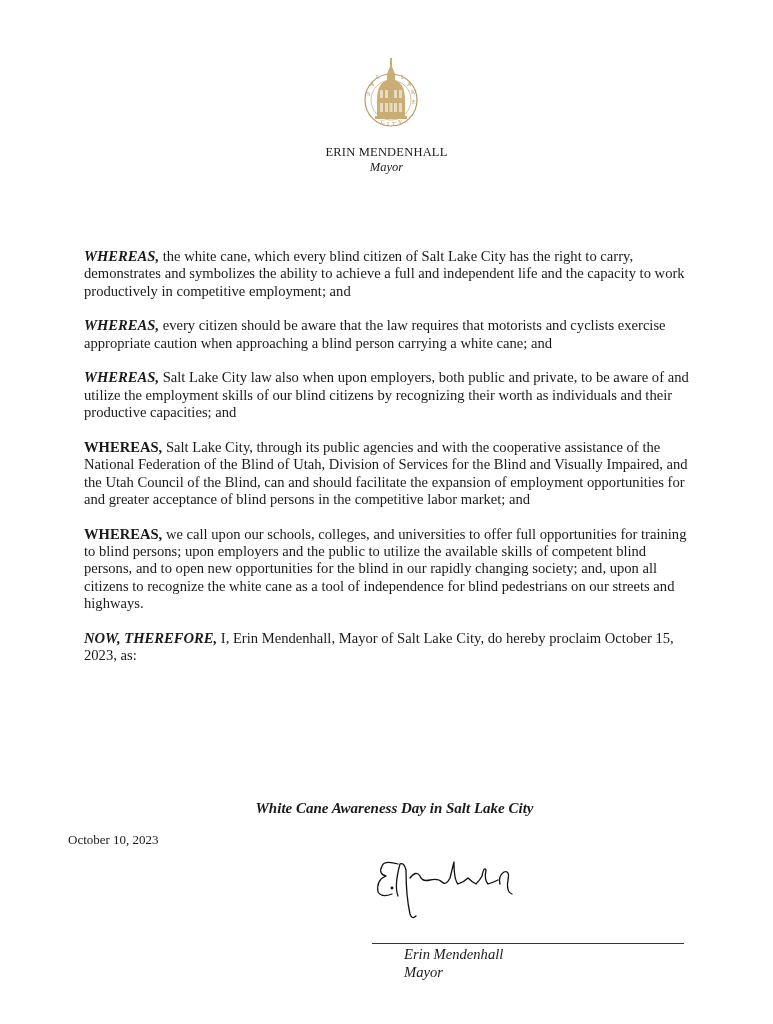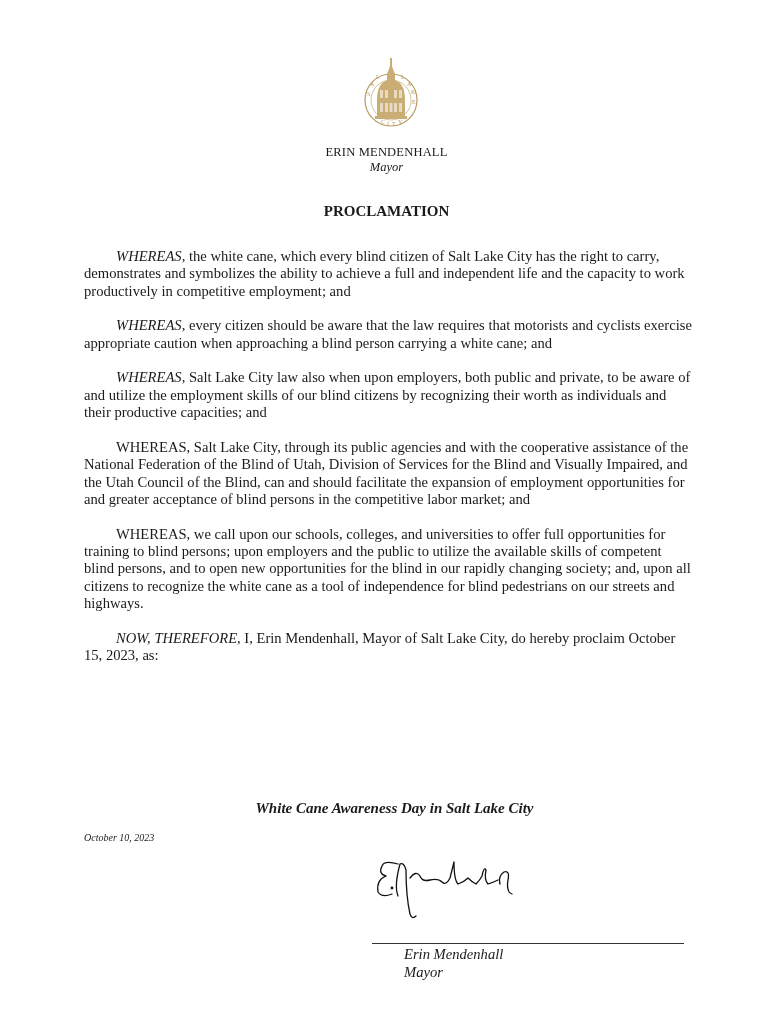--- a/index.html
+++ b/index.html
@@ -9,26 +9,26 @@
   .seal { position: absolute; left: 361px; top: 56px; width: 60px; height: 74px; }
   .hdr-name { position: absolute; left: 0; width: 773px; top: 145px; text-align: center;
               font-family: "Liberation Serif", serif; font-size: 12.5px; letter-spacing: 0.2px; }
   .hdr-title { position: absolute; left: 0; width: 773px; top: 160px; text-align: center;
                font-family: "Liberation Serif", serif; font-size: 12.5px; font-style: italic; }
   .proc { position: absolute; left: 0; width: 773px; top: 203px; text-align: center;
           font-family: "Liberation Serif", serif; font-weight: bold; font-size: 15px; }
   .body { position: absolute; left: 84px; width: 610px; top: 248px;
           font-family: "Liberation Serif", serif; font-size: 14.6px; line-height: 17.4px; }
   .para { margin: 0 0 17.2px 0; }
-  .para .lead { font-weight: normal; margin-left: 32px; }
+  .para .lead { font-weight: bold; }
   .para .lead.it { font-style: italic; }
   .sub-title { position: absolute; left: 8px; width: 773px; top: 800px; text-align: center;
                font-family: "Liberation Serif", serif; font-size: 15px; font-weight: bold; font-style: italic; }
-  .date { position: absolute; left: 84px; top: 832px;
-          font-family: "Liberation Serif", serif; font-size: 10px; font-style: italic; }
+  .date { position: absolute; left: 68px; top: 832px;
+          font-family: "Liberation Serif", serif; font-size: 13px; }
   .signature { position: absolute; left: 372px; top: 856px; width: 160px; height: 70px; }
   .sig-line { position: absolute; left: 372px; top: 943px; width: 312px; height: 0;
               border-top: 1px solid #333; }
   .sig-name { position: absolute; left: 404px; top: 946px;
               font-family: "Liberation Serif", serif; font-style: italic; font-size: 14.6px; }
   .sig-title { position: absolute; left: 404px; top: 964px;
                font-family: "Liberation Serif", serif; font-style: italic; font-size: 14.6px; }
 </style>
 </head>
 <body>
@@ -74,21 +74,20 @@
         <text x="26" y="70">I</text>
         <text x="31" y="70">T</text>
         <text x="37" y="68">Y</text>
       </g>
     </svg>
   </div>
 
   <div class="hdr-name">ERIN MENDENHALL</div>
   <div class="hdr-title">Mayor</div>
 
-  <div class="proc">PROCLAMATION</div>
 
   <div class="body">
     <p class="para"><span class="lead it">WHEREAS,</span><span> the white cane, which every blind citizen of Salt Lake City has the right to carry, demonstrates and symbolizes the ability to achieve a full and independent life and the capacity to work productively in competitive employment; and</span></p>
     <p class="para"><span class="lead it">WHEREAS,</span><span> every citizen should be aware that the law requires that motorists and cyclists exercise appropriate caution when approaching a blind person carrying a white cane; and</span></p>
     <p class="para"><span class="lead it">WHEREAS,</span><span> Salt Lake City law also when upon employers, both public and private, to be aware of and utilize the employment skills of our blind citizens by recognizing their worth as individuals and their productive capacities; and</span></p>
     <p class="para"><span class="lead">WHEREAS,</span><span> Salt Lake City, through its public agencies and with the cooperative assistance of the National Federation of the Blind of Utah, Division of Services for the Blind and Visually Impaired, and the Utah Council of the Blind, can and should facilitate the expansion of employment opportunities for and greater acceptance of blind persons in the competitive labor market; and</span></p>
     <p class="para"><span class="lead">WHEREAS,</span><span> we call upon our schools, colleges, and universities to offer full opportunities for training to blind persons; upon employers and the public to utilize the available skills of competent blind persons, and to open new opportunities for the blind in our rapidly changing society; and, upon all citizens to recognize the white cane as a tool of independence for blind pedestrians on our streets and highways.</span></p>
     <p class="para"><span class="lead it">NOW, THEREFORE,</span><span> I, Erin Mendenhall, Mayor of Salt Lake City, do hereby proclaim October 15, 2023, as:</span></p>
   </div>
 

